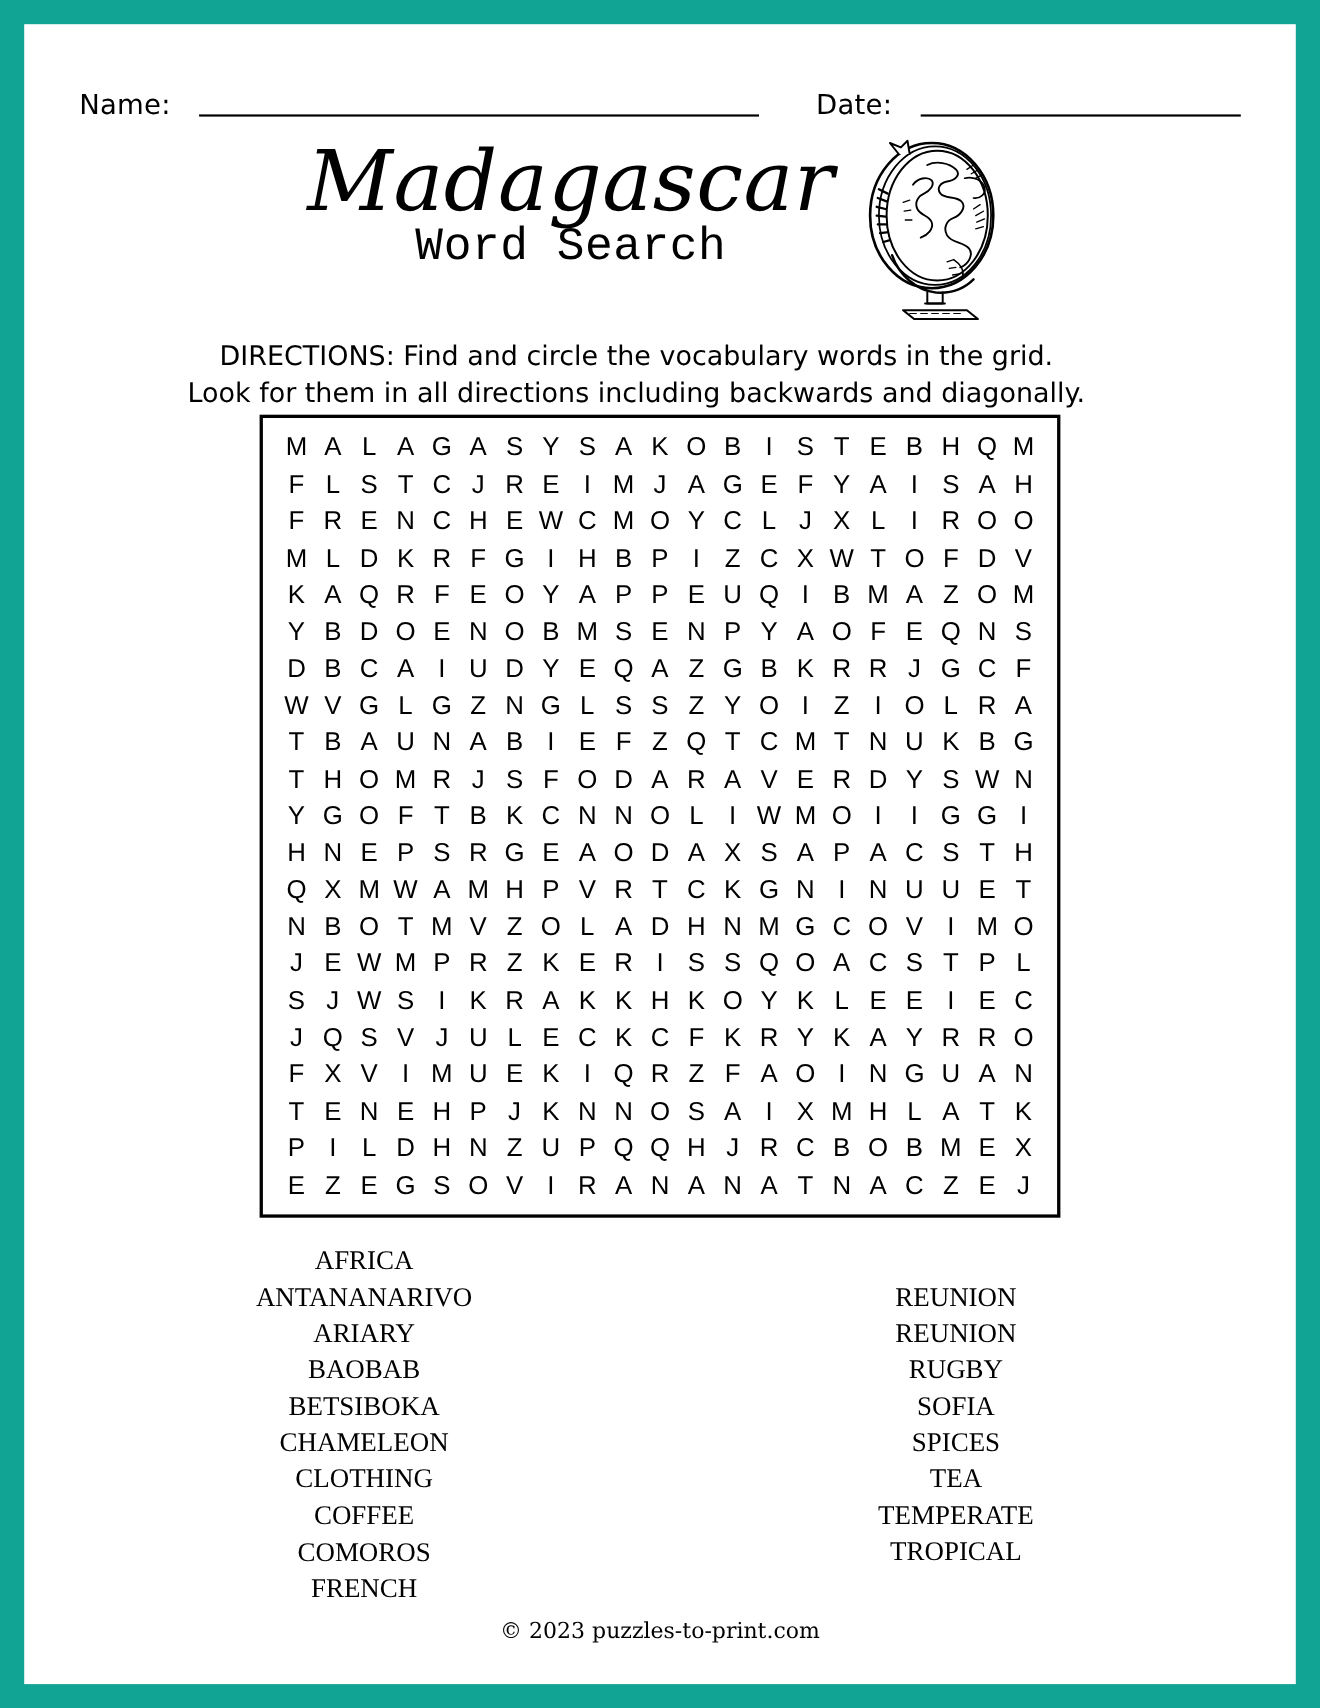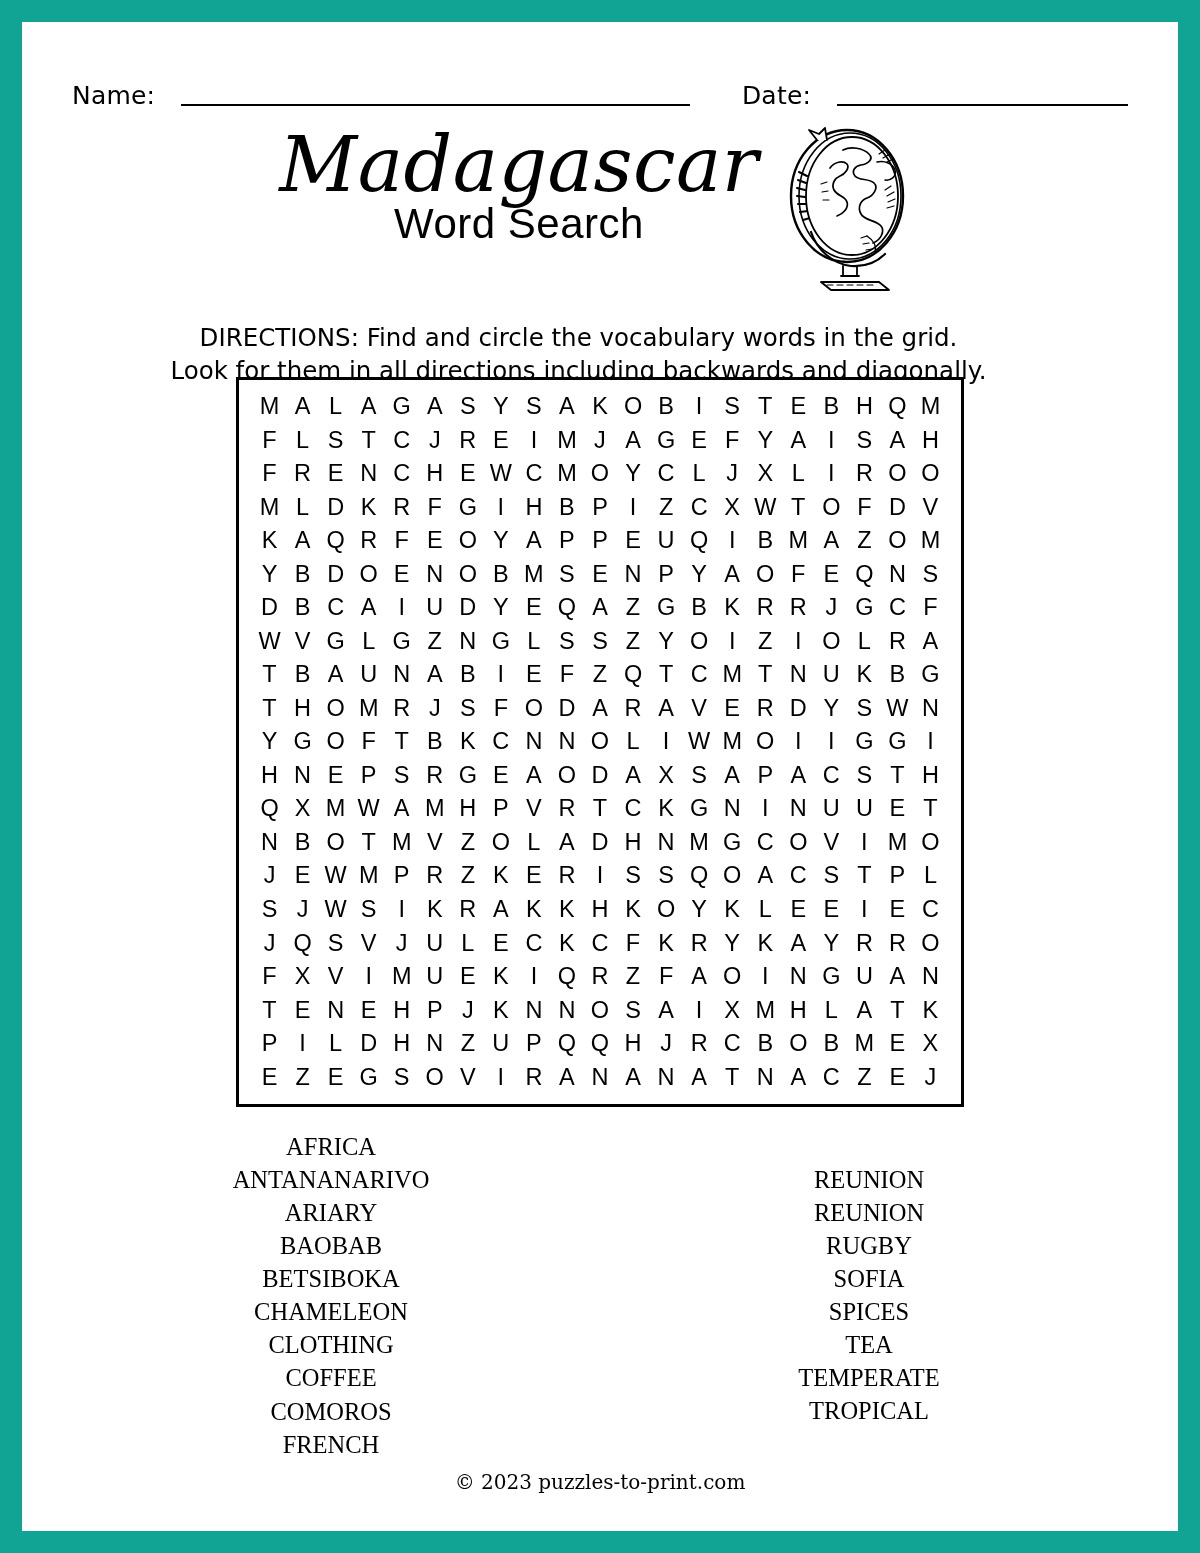--- a/index.html
+++ b/index.html
@@ -74,37 +74,37 @@
   .title-main {
     font-family: "DejaVu Serif", serif;
     font-style: italic;
     font-size: 76px;
     font-weight: 400;
     line-height: 1.02;
     color: #000;
     letter-spacing: 0.5px;
   }
   .title-sub {
-    font-family: Liberation Sans, sans-serif;
+    font-family: Liberation Mono, monospace;
     font-size: 42px;
     line-height: 1.05;
     color: #000;
     margin-top: -2px;
     letter-spacing: 0.5px;
   }
   .globe-icon {
     margin-left: 14px;
     margin-top: 4px;
   }
 
   
   .directions {
     position: absolute;
     left: 0;
-    top: 300px;
+    top: 286px;
     width: 1113px;
     text-align: center;
     font-family: "DejaVu Sans", sans-serif;
     font-size: 24.5px;
     line-height: 1.33;
     color: #000;
   }
   .directions .dline { display: block; white-space: nowrap; }
 
   

